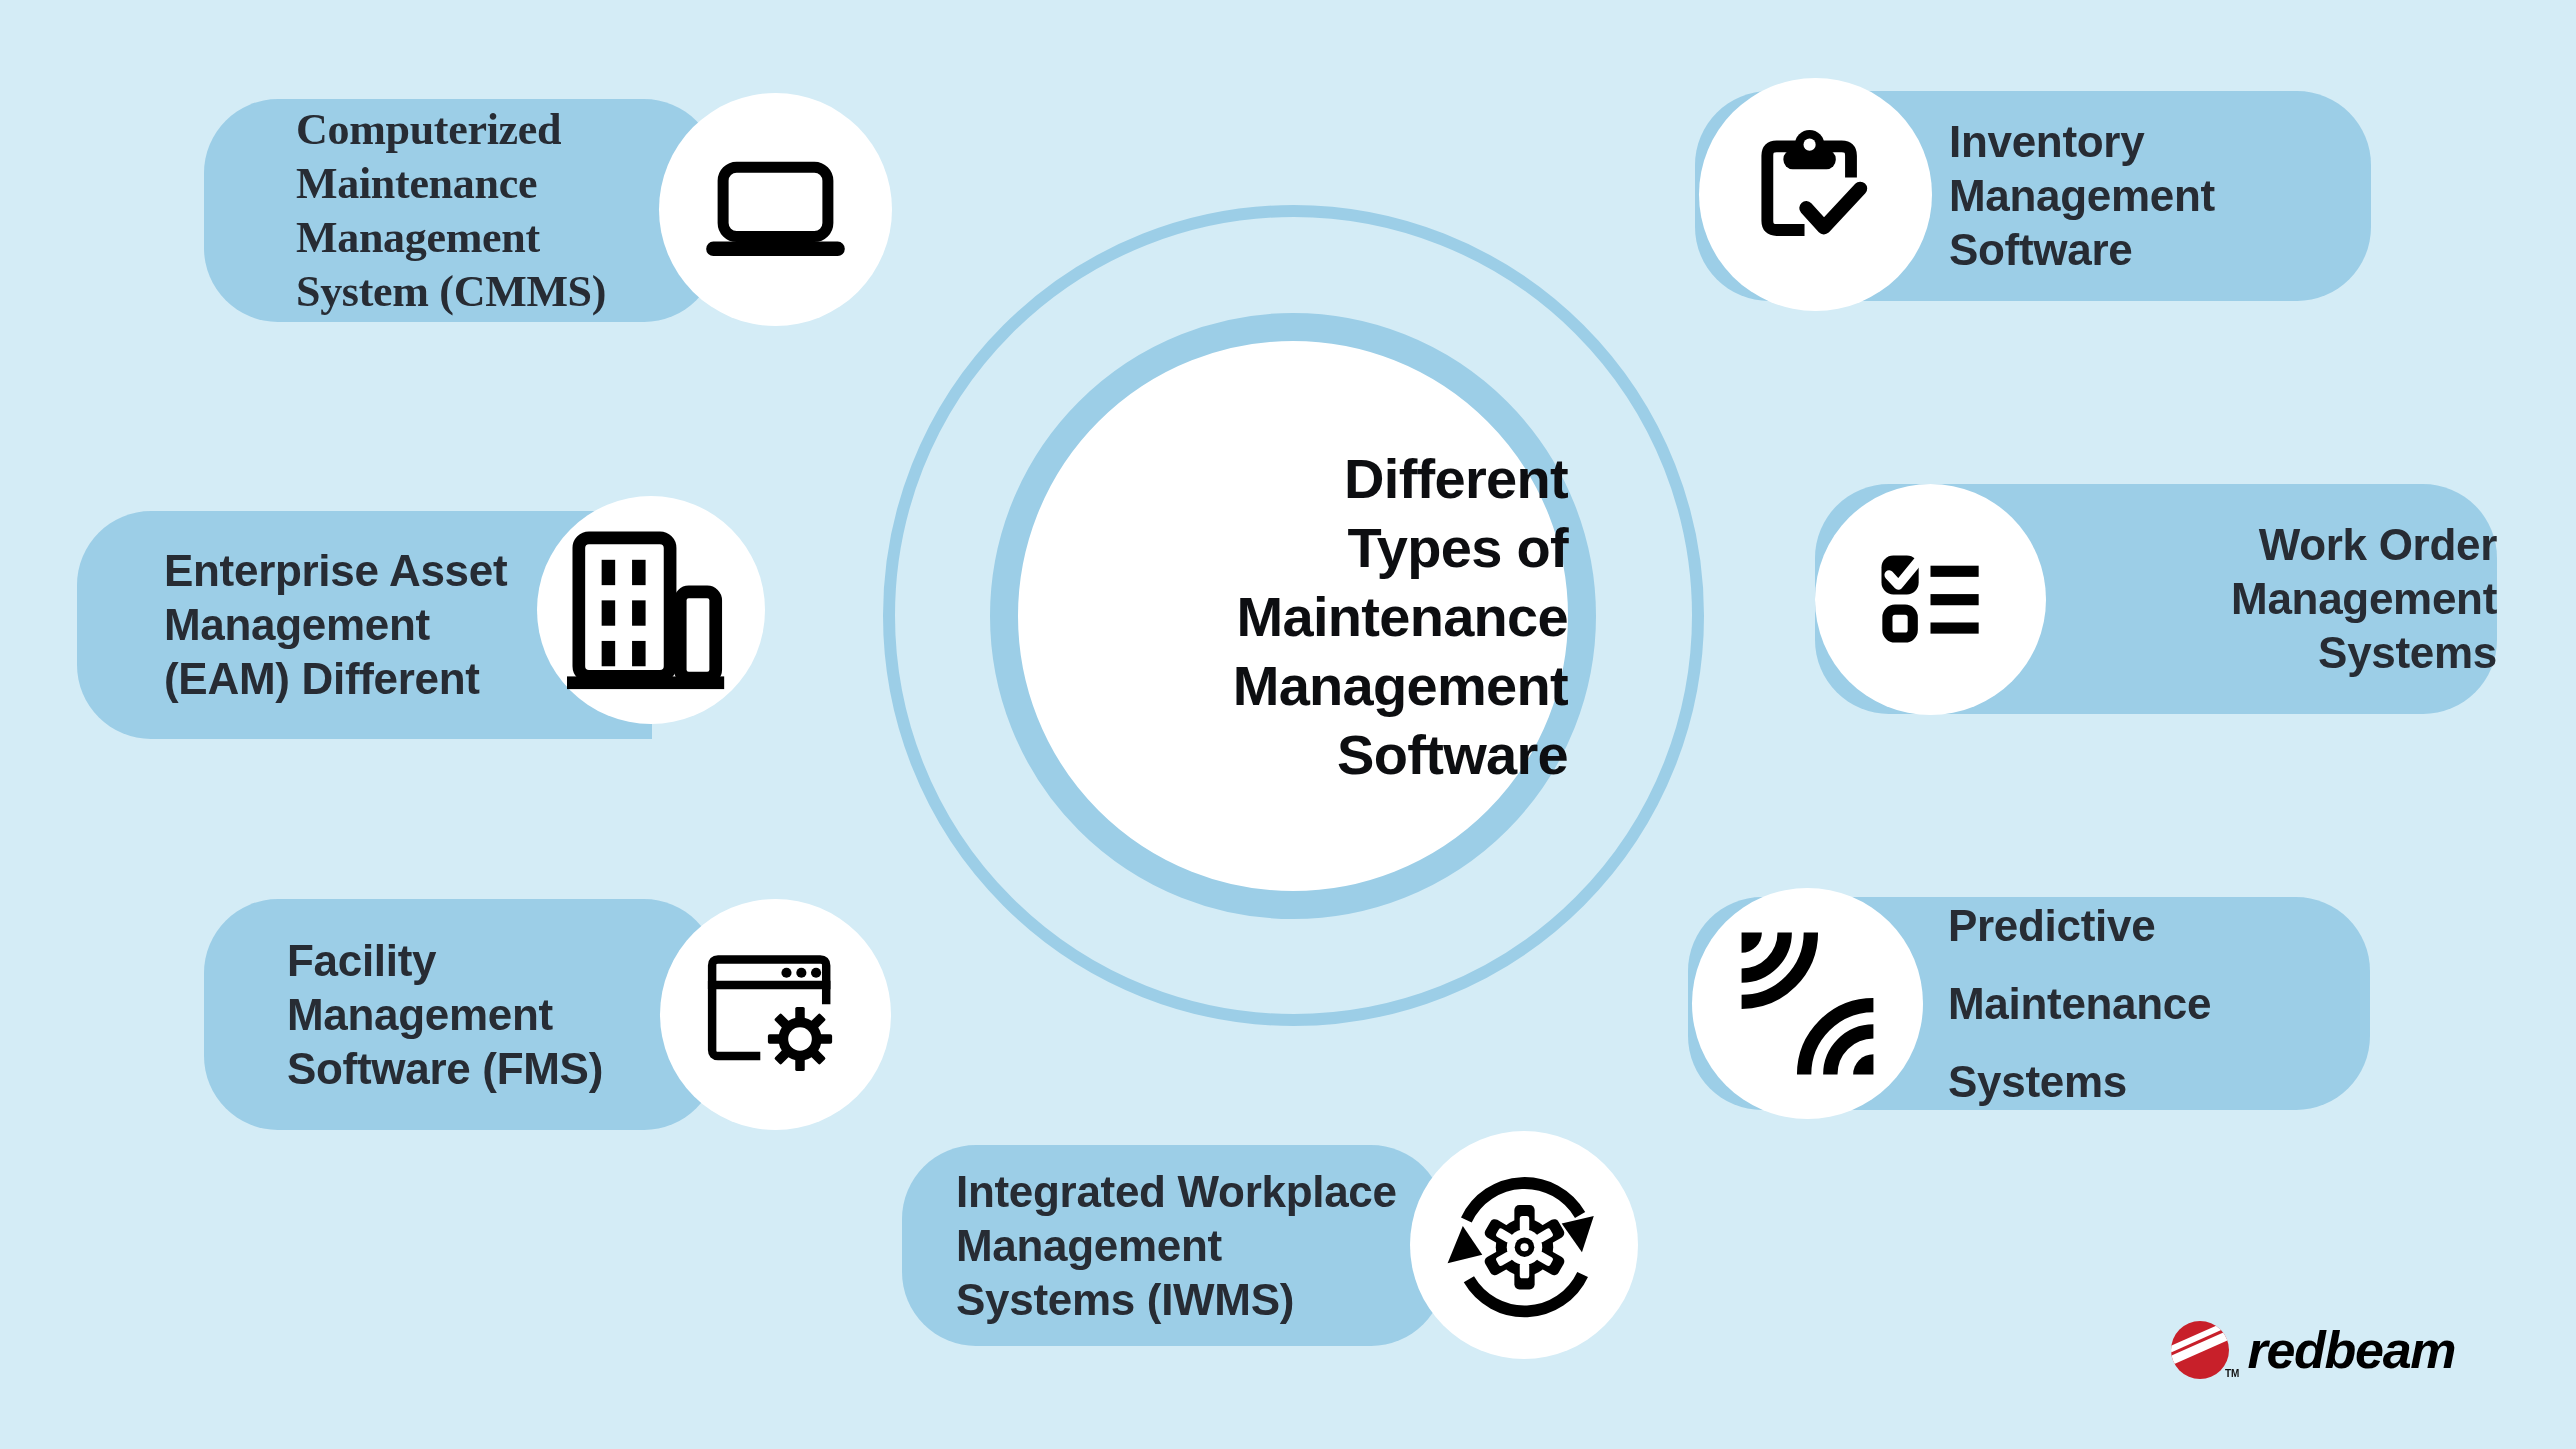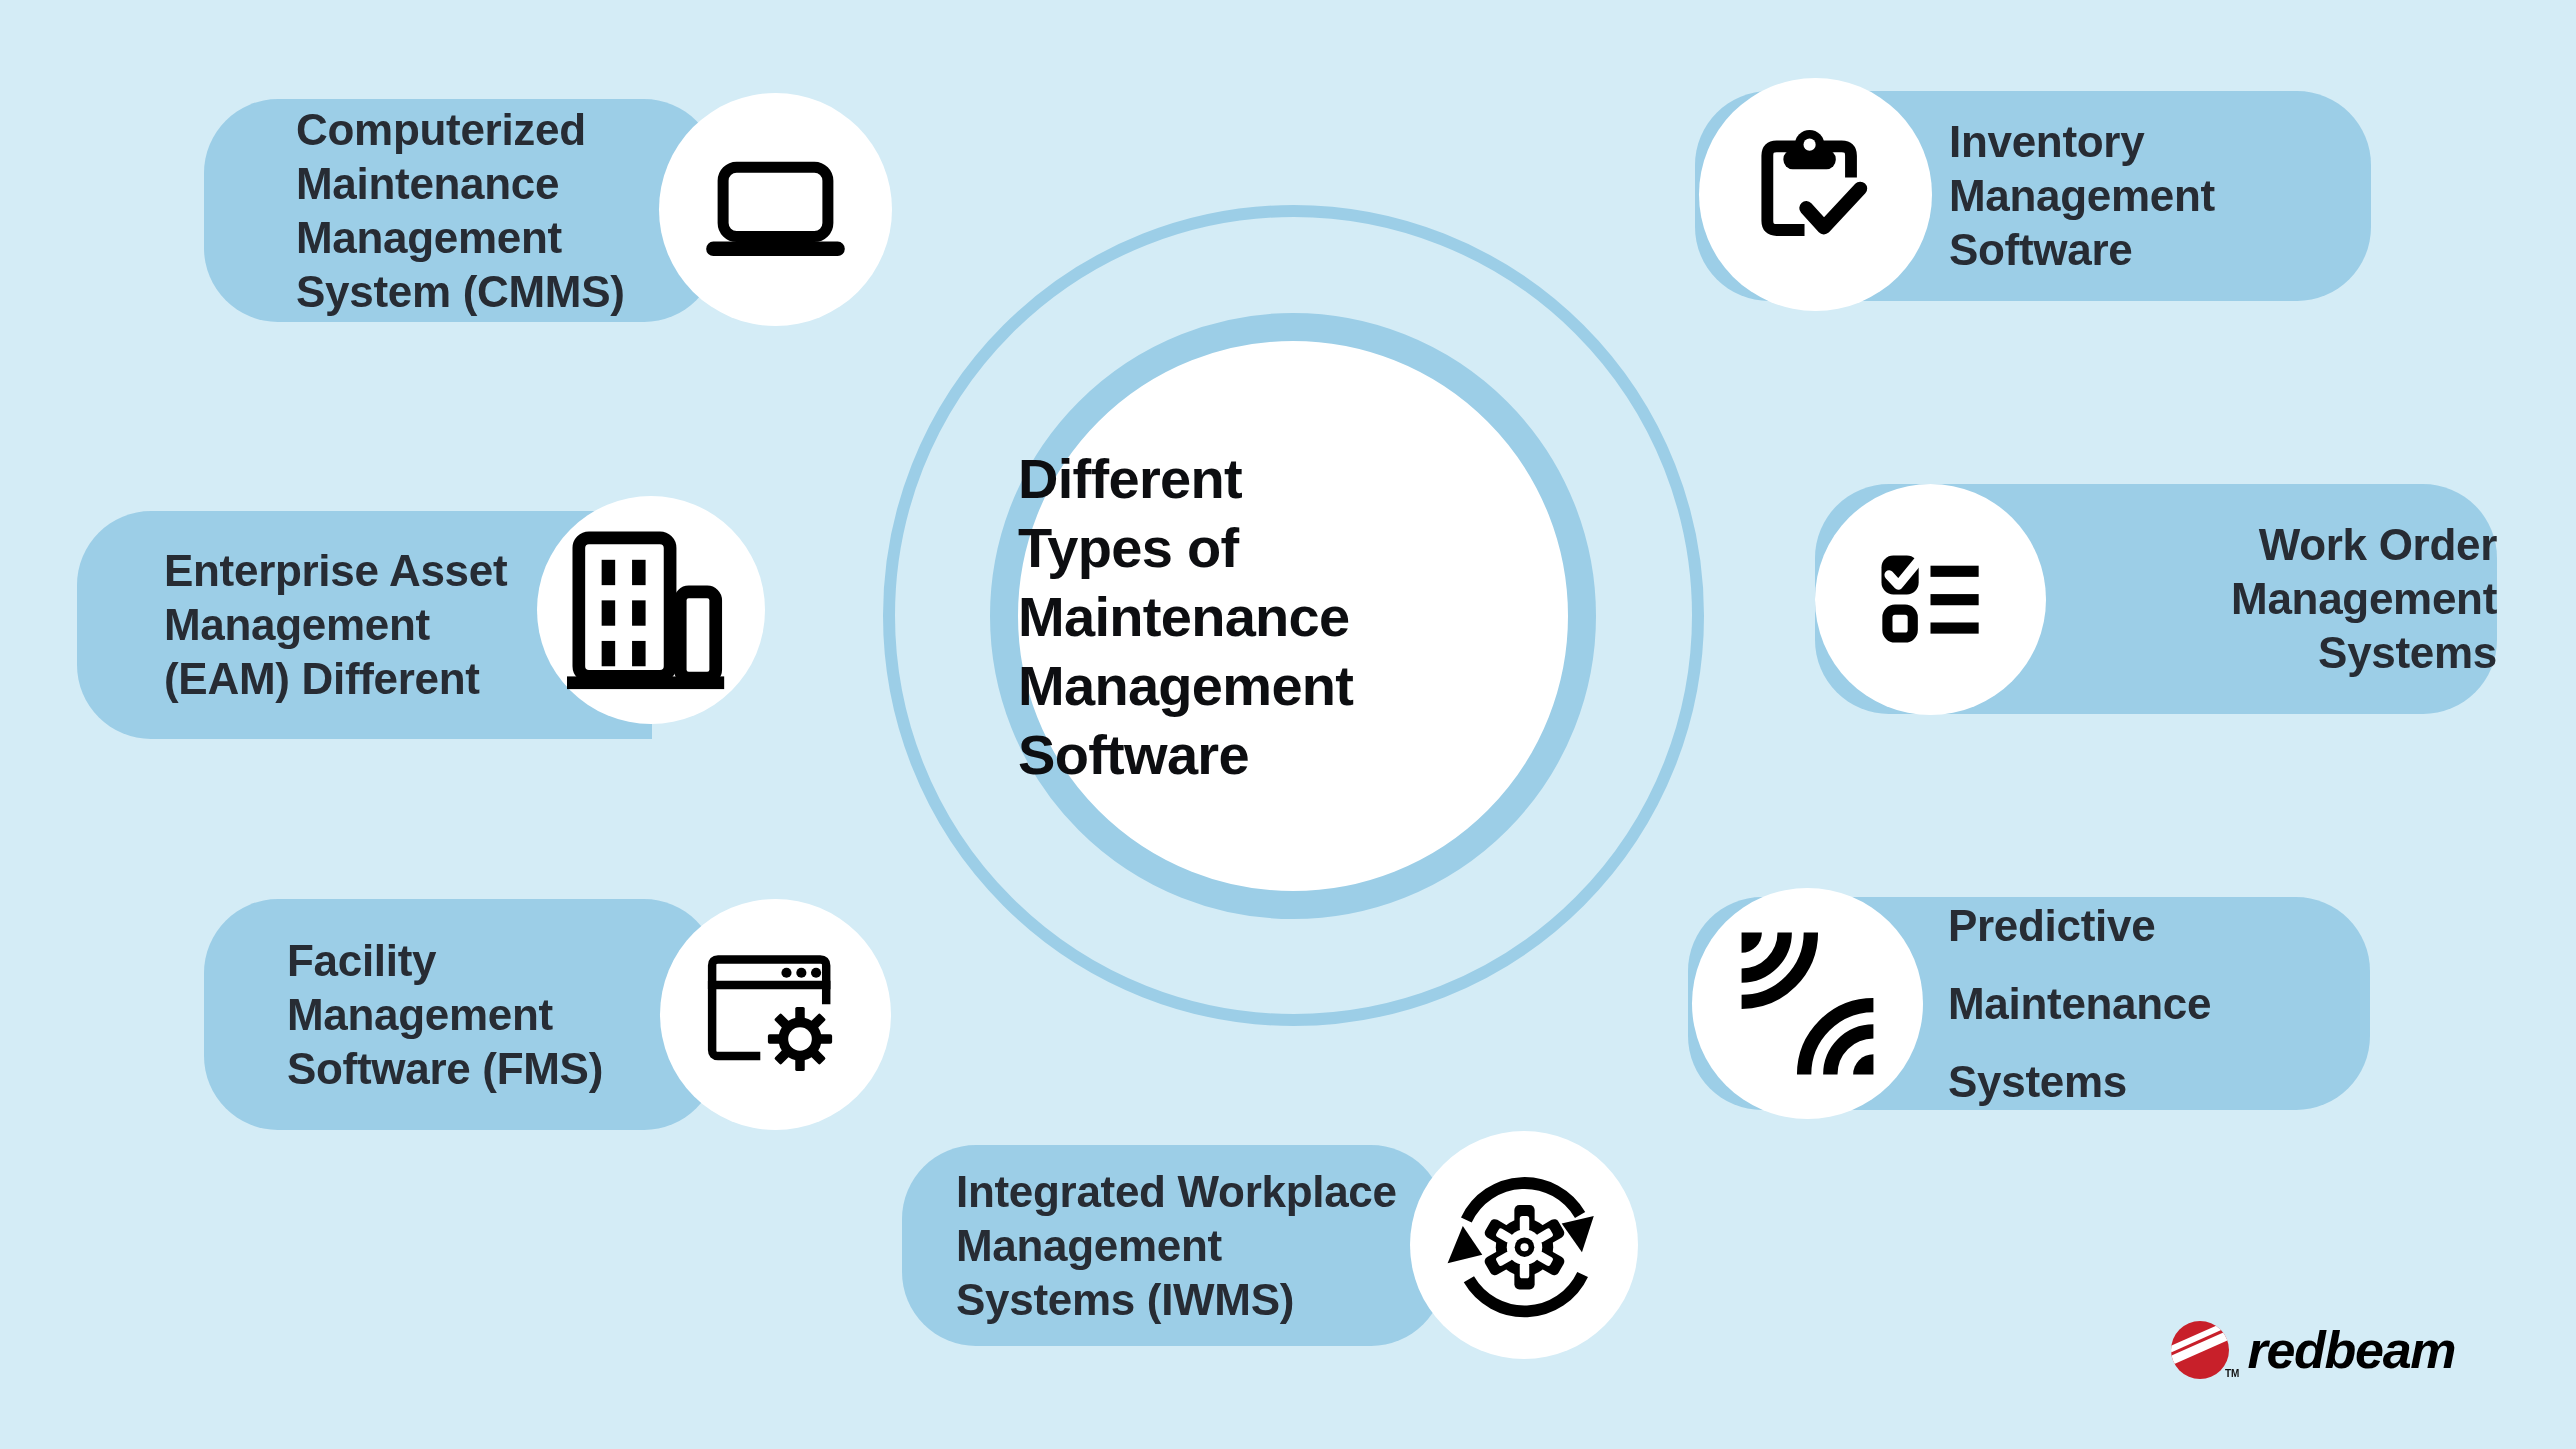--- a/index.html
+++ b/index.html
@@ -2,24 +2,24 @@
 <html style="font-size:10.7px"><head>
 <meta charset="utf-8">
 <style>
   html,body{margin:0;padding:0;background:#d4ecf6;}
   #canvas{position:relative;width:2576px;height:1449px;background:#d4ecf6;overflow:hidden;
           font-family:"Liberation Sans", sans-serif;}
   .pill{position:absolute;background:#9ccee7;border-radius:74px;display:flex;flex-direction:column;justify-content:center;}
   .pill .line{font-weight:700;font-size:44px;line-height:54px;color:#272c34;letter-spacing:-0.3px;white-space:nowrap;}
   .icon-circle{position:absolute;background:#ffffff;border-radius:50%;display:flex;align-items:center;justify-content:center;}
   .ring-outer{position:absolute;left:883px;top:205px;width:821px;height:821px;border:12px solid #9ccee7;border-radius:50%;box-sizing:border-box;}
-  .center-circle{position:absolute;left:990px;top:313px;width:606px;height:606px;border:28px solid #9ccee7;background:#ffffff;border-radius:50%;box-sizing:border-box;display:flex;flex-direction:column;align-items:flex-start;justify-content:center;}
+  .center-circle{position:absolute;left:990px;top:313px;width:606px;height:606px;border:28px solid #9ccee7;background:#ffffff;border-radius:50%;box-sizing:border-box;display:flex;flex-direction:column;align-items:flex-end;justify-content:center;}
   .center-circle .tline{font-weight:700;font-size:56px;line-height:69px;color:#0d0e11;letter-spacing:-0.7px;text-align:center;}
   
-  .pill-cmms{left:204px;top:99px;width:514px;height:223px;padding-left:92px;}
+  .pill-cmms{left:204px;top:99px;width:514px;height:223px;padding-left:92px;font-family:Liberation Serif, serif;}
   .pill-eam{left:77px;top:511px;width:575px;height:228px;padding-left:87px;border-radius:74px 0 0 74px;}
   .pill-fms{left:204px;top:899px;width:514px;height:231px;padding-left:83px;}
   .pill-iwms{left:902px;top:1145px;width:543px;height:201px;padding-left:54px;}
   .pill-inventory{left:1695px;top:91px;width:676px;height:210px;padding-left:254px;}
   .pill-workorder{left:1815px;top:484px;width:682px;height:230px;padding-left:254px;align-items:flex-end;}
   .pill-predictive{left:1688px;top:897px;width:682px;height:213px;padding-left:260px;gap:24px;}
   .pill{box-sizing:border-box;}
   
   .c-cmms{left:659px;top:93px;width:233px;height:233px;}
   .c-eam{left:537px;top:496px;width:228px;height:228px;}

